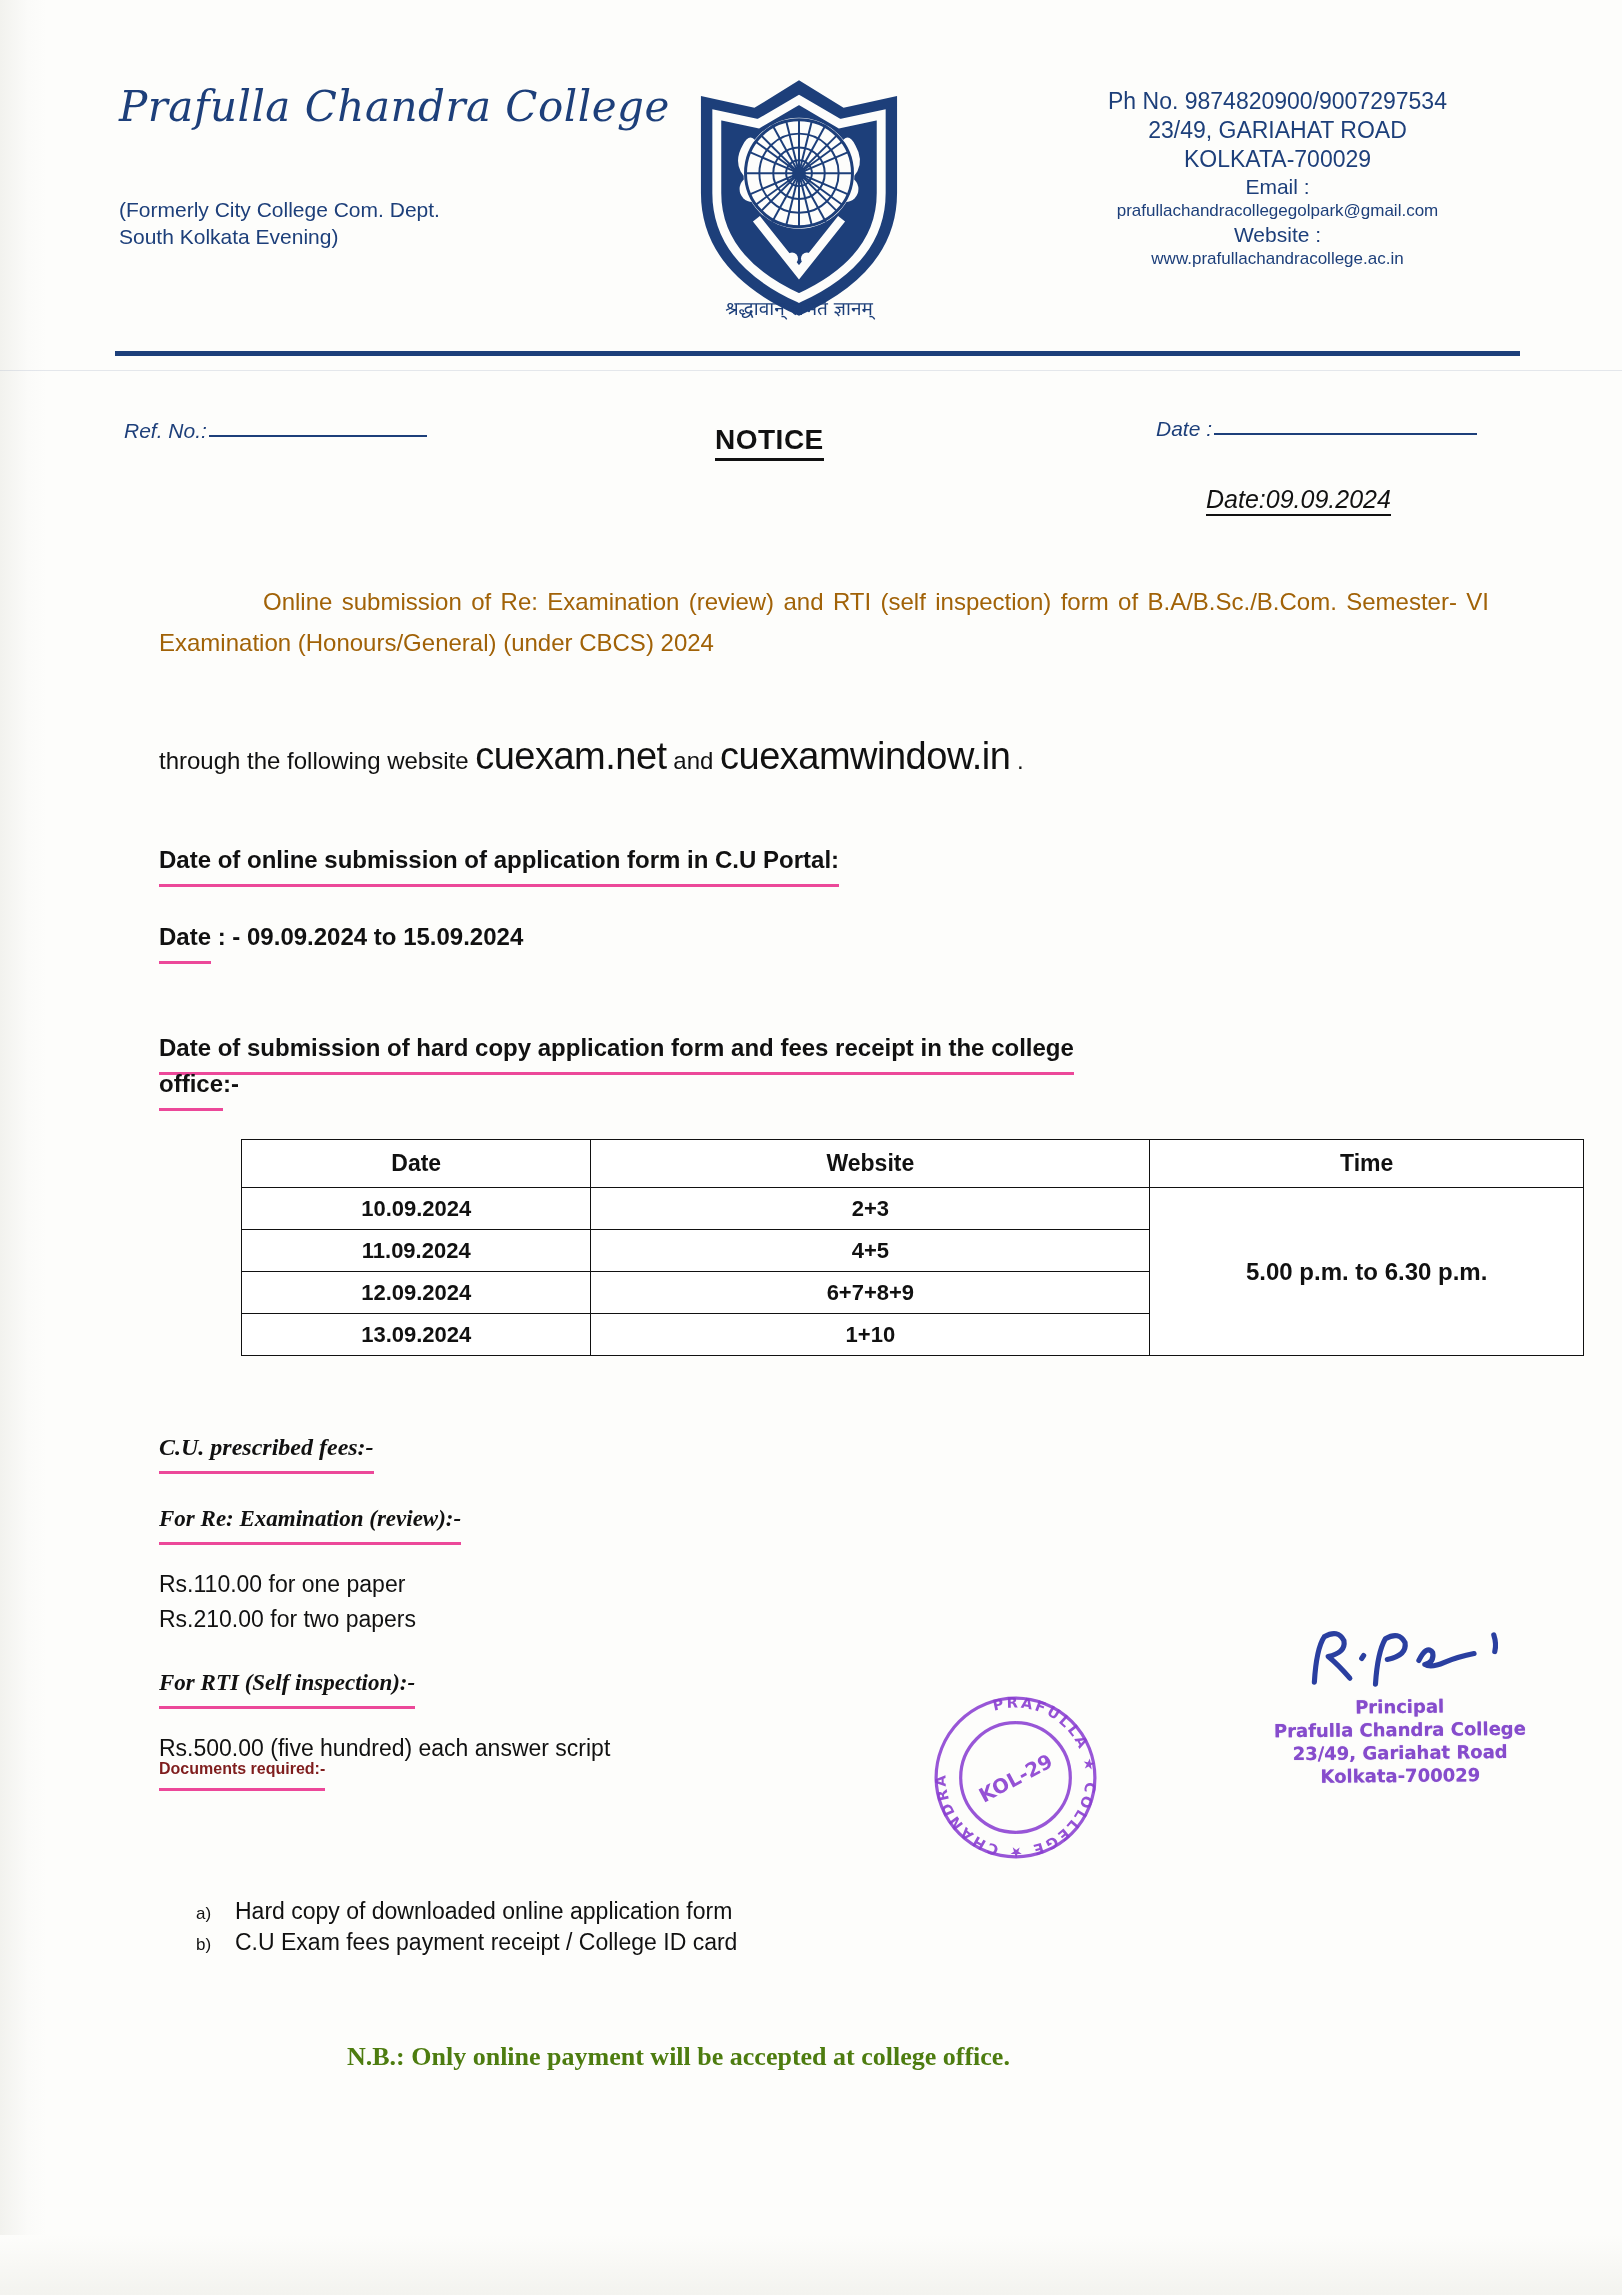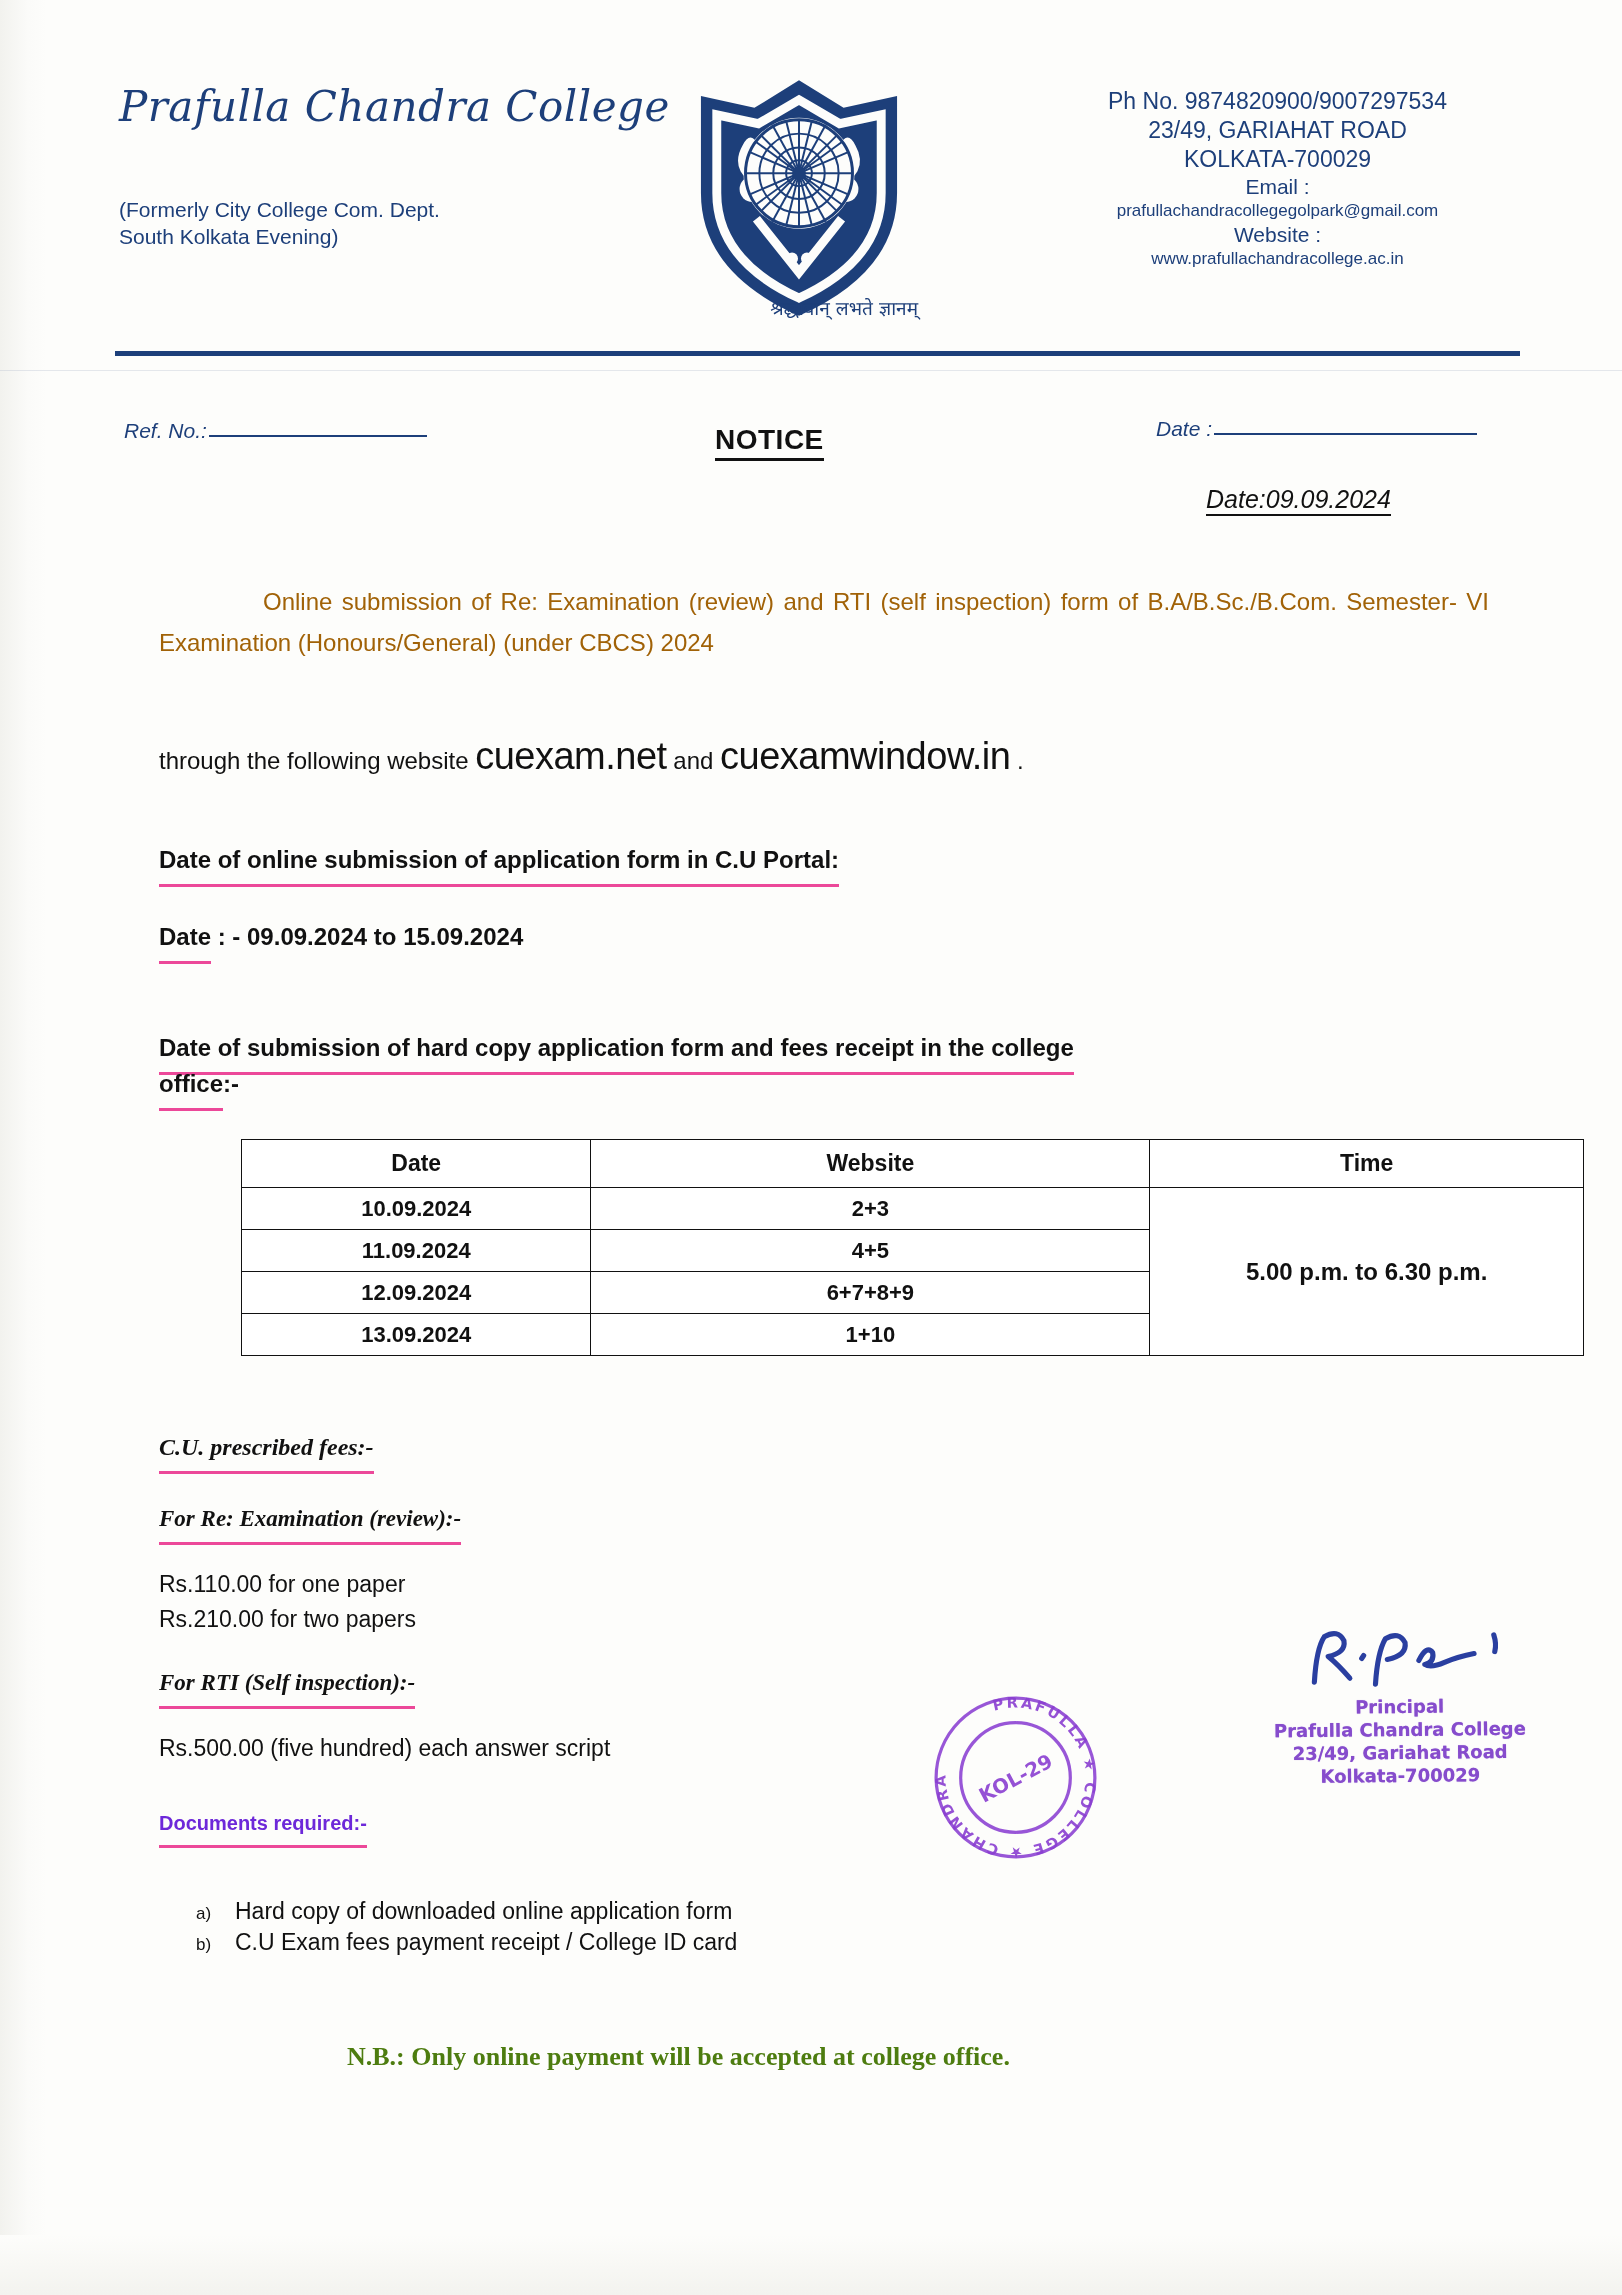--- a/index.html
+++ b/index.html
@@ -65,21 +65,21 @@
   .crest {
     position: absolute;
     left: 695px; top: 74px;
     width: 208px; height: 248px;
   }
   .crest svg { display:block; }
   .motto {
     position: absolute;
     left: 680px; top: 295px;
     width: 238px;
-    text-align: right;
+    text-align: center;
     font-family: "DejaVu Sans", sans-serif;
     font-size: 19px;
     color: #1d3f7a;
     white-space: nowrap;
   }
 
   .contact {
     position: absolute;
     left: 1027px; top: 87px;
     width: 501px;
@@ -248,24 +248,24 @@
     font-size: 23px;
     color: #111;
     white-space: nowrap;
   }
   .f1 { top: 1571px; }
   .f2 { top: 1606px; }
   .f3 { top: 1735px; }
 
   .docs-head {
     position: absolute;
-    left: 159px; top: 1812px;
-    font-size: 20px;
-    font-weight: bold;
-    color: #6d28d9;
+    left: 159px; top: 1760px;
+    font-size: 16px;
+    font-weight: bold;
+    color: #7f1d1d;
     white-space: nowrap;
   }
   .docs-list {
     position: absolute;
     left: 196px; top: 1896px;
     width: 1092px;
     color: #111;
   }
   .docs-list .li {
     display: flex;

